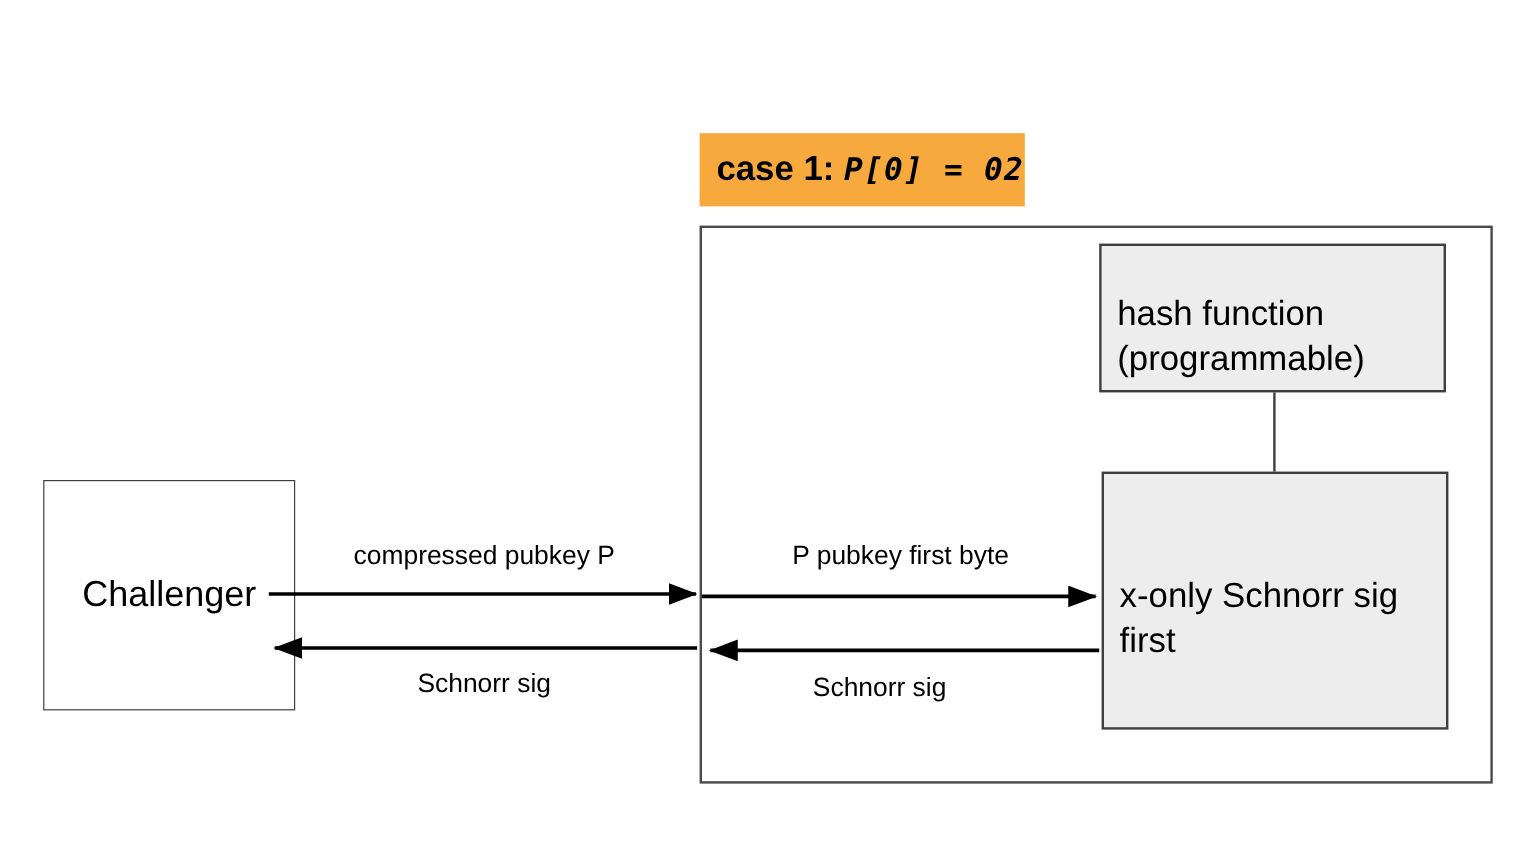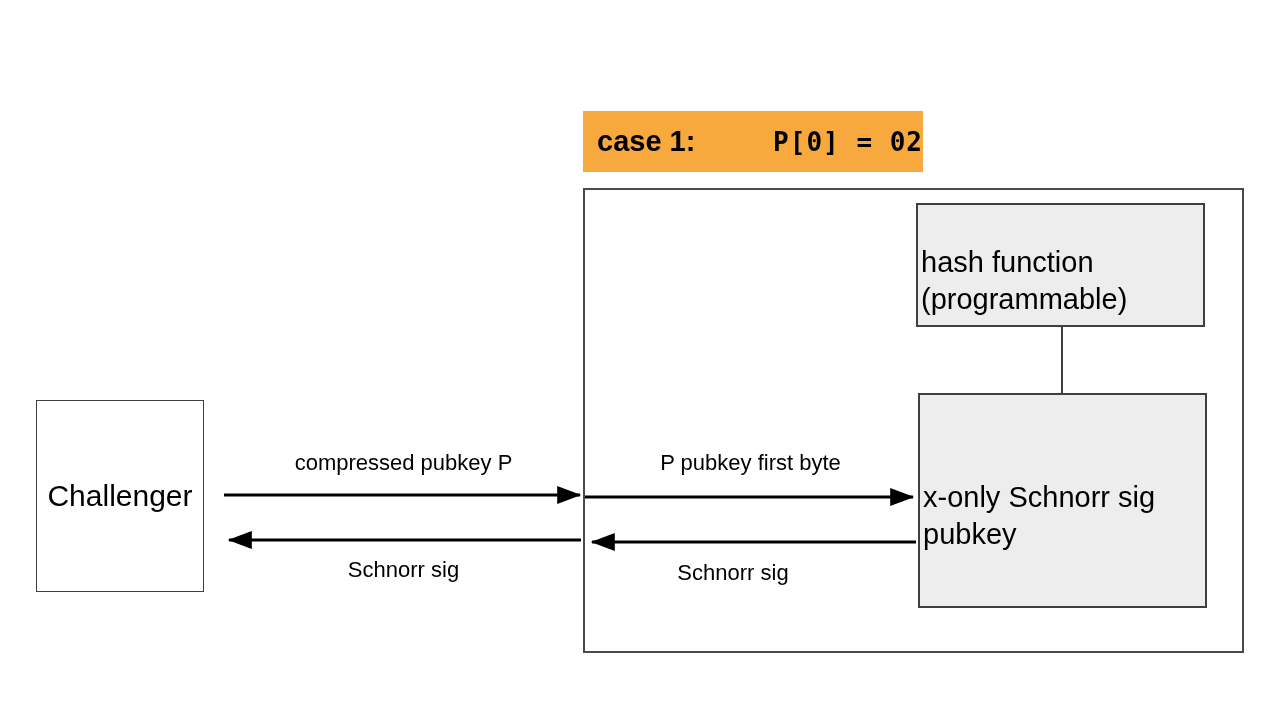--- a/index.html
+++ b/index.html
@@ -19,55 +19,55 @@
   .canvas {
     position: relative;
     width: 1280px;
     height: 720px;
     overflow: hidden;
     background: var(--background);
   }
   .abs { position: absolute; }
 
   .title-box {
-    left: 583px; top: 111px; width: 340px; height: 61px;
+    left: 583px; top: 111px; width: 271px; height: 61px;
     background: var(--highlight);
     display: flex; align-items: center;
     padding-left: 14px;
     font-size: 29px; font-weight: bold;
     white-space: nowrap;
-    justify-content: space-between;
   }
   .title-box .code {
     font-family: "DejaVu Sans Mono", monospace;
     font-size: 26px;
     font-weight: bold;
     margin-left: 8px;
     letter-spacing: 1px;
+    font-style: italic;
   }
 
   .outer-box {
     left: 583px; top: 188px; width: 661px; height: 465px;
     border: 2px solid #4A4A4A;
     background: transparent;
   }
 
   .node {
     background: var(--fill);
     border: 2px solid var(--border);
     display: flex; align-items: center;
     font-size: 29px; line-height: 37px;
   }
-  .node-inner { padding: 0 18px 0 3px; margin-top: 31px; }
+  .node-inner { padding: 0 18px 0 13px; margin-top: 31px; }
 
   .hash-box   { left: 916px; top: 203px; width: 289px; height: 124px; }
   .forger-box { left: 918px; top: 393px; width: 289px; height: 215px; }
 
   .challenger-box {
-    left: 36px; top: 400px; width: 168px; height: 192px;
+    left: 36px; top: 400px; width: 210px; height: 192px;
     background: var(--background);
     border: 1.5px solid var(--border);
     display: flex; align-items: center; justify-content: center;
     font-size: 30px;
   }
 
   .edge-label {
     font-size: 22px;
     text-align: center;
     white-space: nowrap;
@@ -101,21 +101,21 @@
     <span class="code">P[0] = 02</span>
   </div>
 
   <div class="abs outer-box"></div>
 
   <div class="abs node hash-box">
     <div class="node-inner">hash function (programmable)</div>
   </div>
 
   <div class="abs node forger-box">
-    <div class="node-inner">x-only Schnorr sig pubkey</div>
+    <div class="node-inner">x-only Schnorr sig first</div>
   </div>
 
   <div class="abs challenger-box">
     <span>Challenger</span>
   </div>
 
   <svg class="arrows-layer" viewBox="0 0 1280 720">
     <defs>
       <marker id="ah" markerWidth="10" markerHeight="8" refX="7.6" refY="3" orient="auto" markerUnits="strokeWidth">
         <path d="M0,0 L8,3 L0,6 Z"></path>

